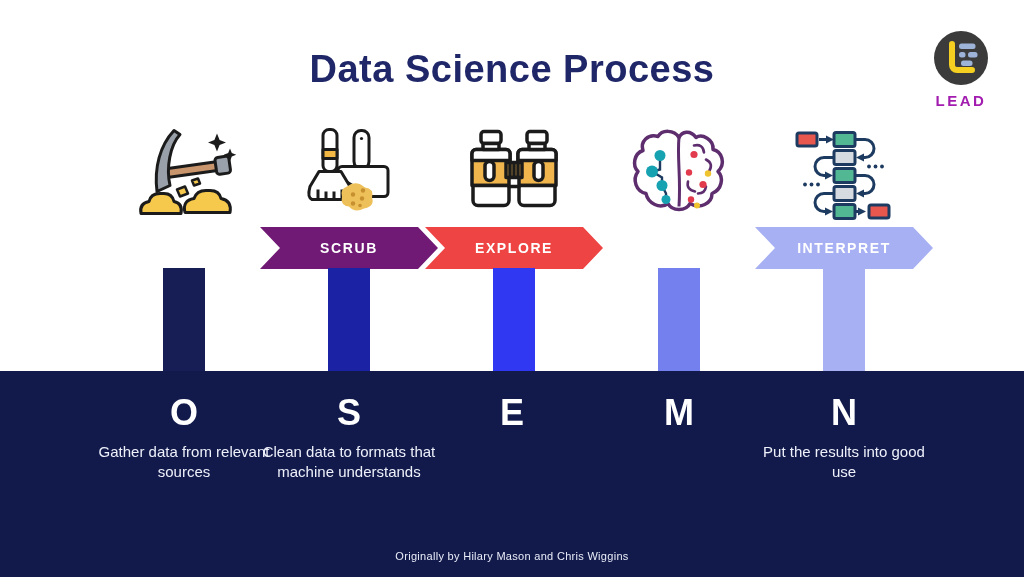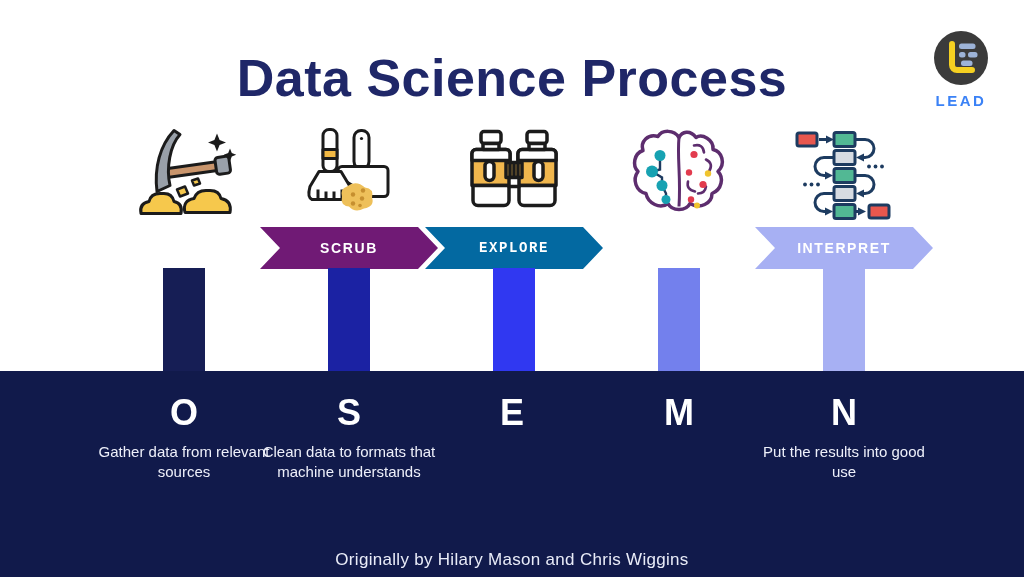--- a/index.html
+++ b/index.html
@@ -2,26 +2,26 @@
 <html><head>
 <meta charset="utf-8">
 <style>
   html,body{margin:0;padding:0;background:#ffffff;}
   .canvas{
     position:relative;width:1024px;height:577px;background:#ffffff;
     font-family:"Liberation Sans",sans-serif;overflow:hidden;
   }
   .title{
     position:absolute;top:48px;left:0;width:100%;margin:0;
-    text-align:center;font-size:52px;font-weight:700;letter-spacing:.5px;
+    text-align:center;font-size:38px;font-weight:700;letter-spacing:.5px;
     color:#1f2768;
   }
   
   .logo{position:absolute;left:931px;top:31px;width:60px;text-align:center;}
-  .logo-text{margin-top:3px;font-size:15px;font-weight:800;letter-spacing:2.5px;color:#3b82f6;}
+  .logo-text{margin-top:3px;font-size:15px;font-weight:800;letter-spacing:2.5px;color:#a21caf;}
   
   .icon-box{position:absolute;top:124px;width:110px;height:98px;}
   .icon-box svg{width:100%;height:100%;}
   .ic0{left:129px;} .ic1{left:294px;} .ic2{left:459px;} .ic3{left:624px;} .ic4{left:789px;}
   
   .chevrons{position:absolute;left:95px;top:227px;width:843px;height:42px;}
   .chev{
     position:absolute;top:0;width:178px;height:42px;
     display:flex;align-items:center;justify-content:center;
     clip-path:polygon(0 0, calc(100% - 20px) 0, 100% 50%, calc(100% - 20px) 100%, 0 100%, 20px 50%);
@@ -32,21 +32,21 @@
   .bar{position:absolute;top:268px;width:42px;height:104px;}
   .b0{left:163px;} .b1{left:328px;} .b2{left:493px;} .b3{left:658px;} .b4{left:823px;}
   
   .band{position:absolute;left:0;top:371px;width:1024px;height:206px;background:#111a4b;}
   .col{position:absolute;top:22px;width:176px;text-align:center;}
   .c0{left:96px;} .c1{left:261px;} .c2{left:424px;} .c3{left:591px;} .c4{left:756px;}
   .letter{color:#ffffff;font-size:36px;font-weight:700;line-height:40px;}
   .desc{margin-top:9px;color:#eef0fa;font-size:15px;line-height:1.32;}
   .footer{
     position:absolute;left:0;top:179px;width:100%;text-align:center;
-    color:#e9ecf8;font-size:17px;letter-spacing:.3px;
+    color:#e9ecf8;font-size:11px;letter-spacing:.3px;
   }
 </style>
 </head>
 <body>
 
 <div class="canvas">
 
   <h1 class="title">Data Science Process</h1>
 
   <div class="logo">
@@ -172,21 +172,21 @@
           <circle cx="22.5" cy="59" r="1.9"></circle>
           <circle cx="29" cy="59" r="1.9"></circle>
       </g>
     </svg>
   </div>
 
   <div class="chevrons">
     <div class="chev cv1" style="background: #701a75;">
         <span>SCRUB</span>
       </div>
-    <div class="chev cv2" style="background: #0369a1; font-family: Liberation Mono, monospace;">
+    <div class="chev cv2" style="background: #ef4444;">
         <span>EXPLORE</span>
       </div>
     <div class="chev cv4" style="background: rgb(167, 176, 243);">
         <span>INTERPRET</span>
       </div>
   </div>
 
   <div class="bar b0" style="background: rgb(22, 30, 85);"></div>
   <div class="bar b1" style="background: rgb(27, 34, 163);"></div>
   <div class="bar b2" style="background: rgb(48, 56, 241);"></div>

